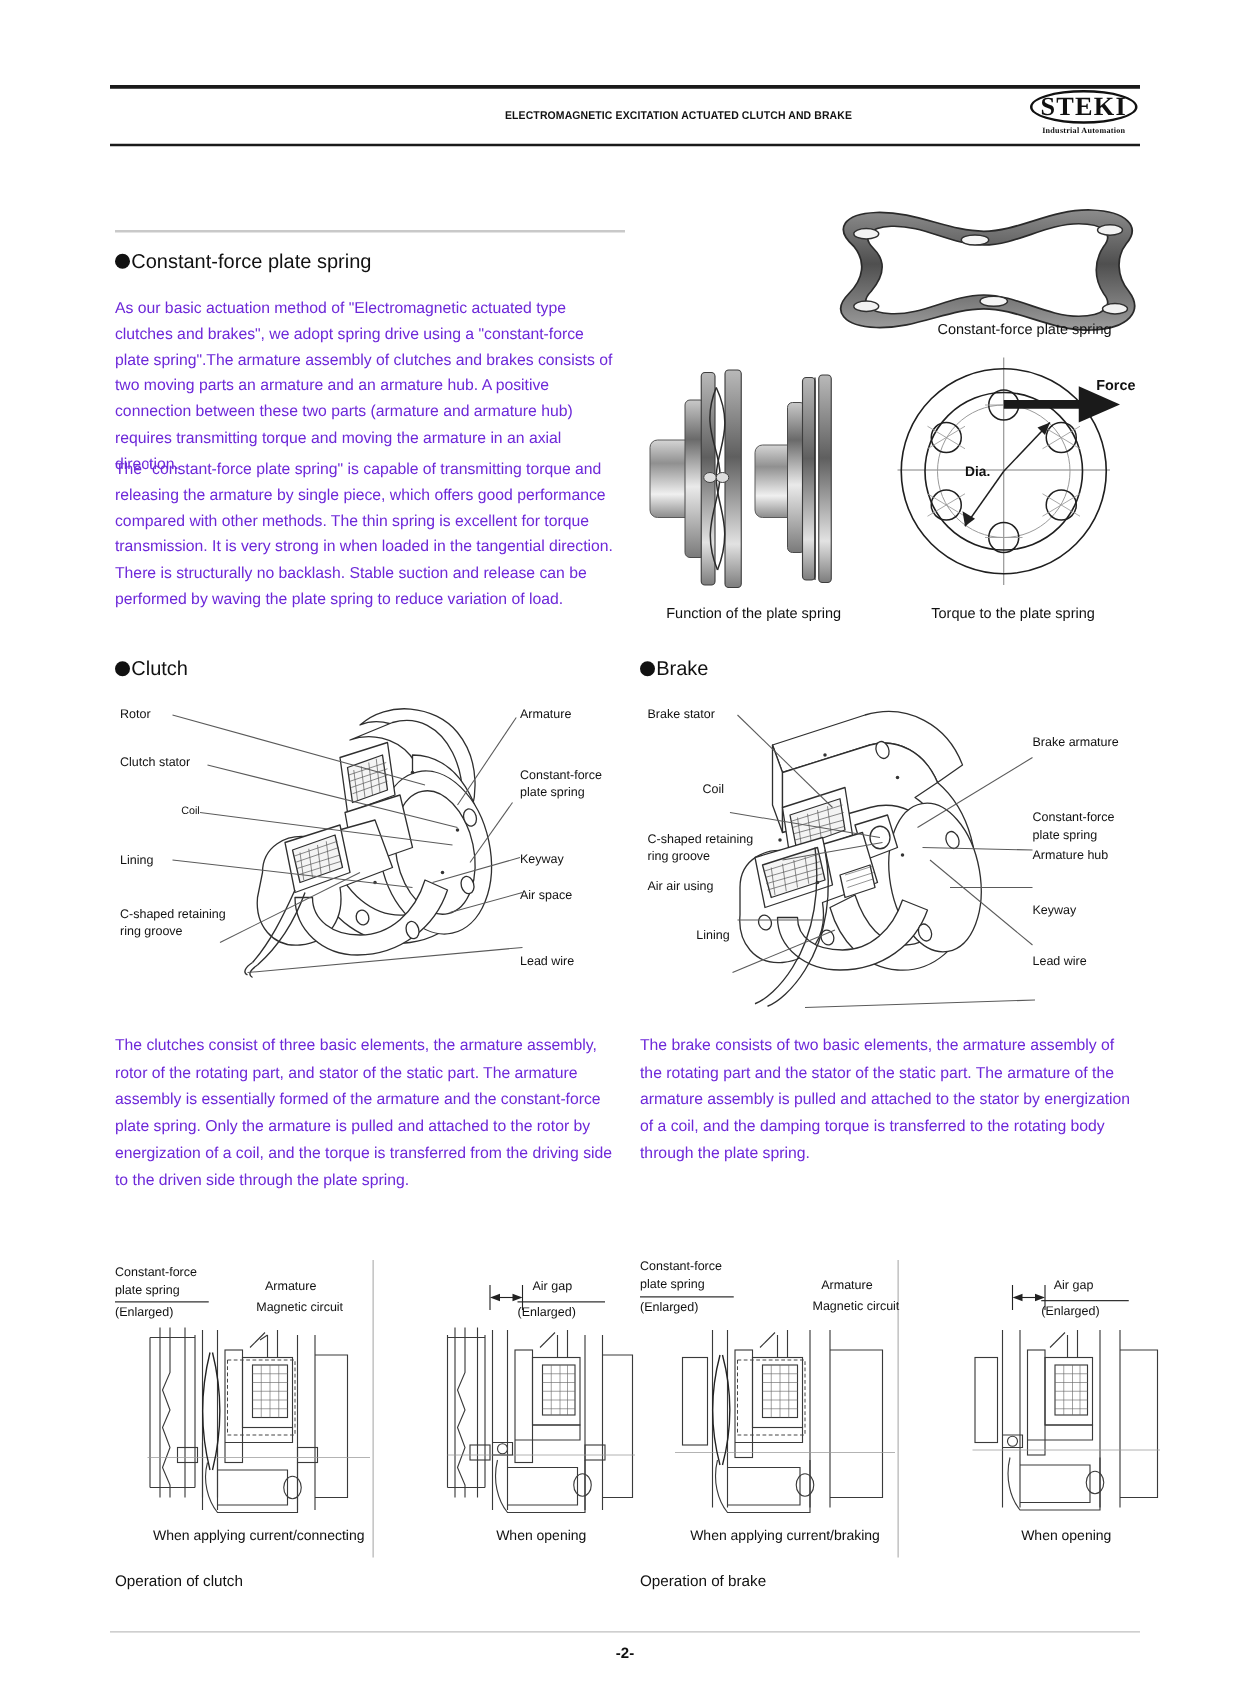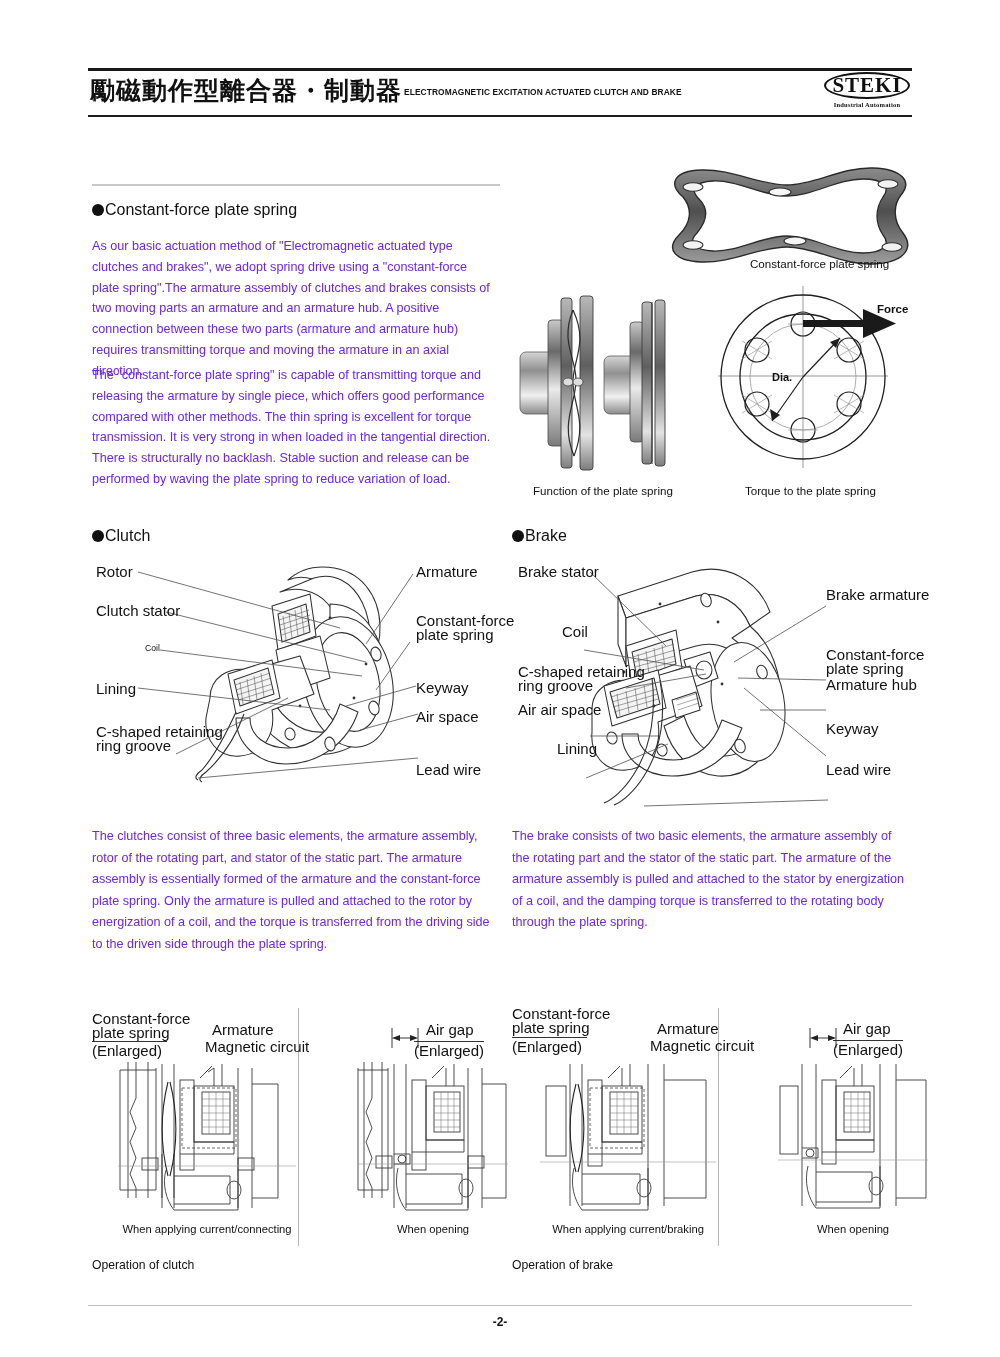--- a/index.html
+++ b/index.html
@@ -84,21 +84,21 @@
     position:absolute;
     font-size:12.6px;
     line-height:20.8px;
     text-align:left;
     color:#6d28d9;
   }
   .para.wide{ line-height:21.5px; }
 
   
   .lbl{
-    position:absolute; font-size:15px; color:#111;
+    position:absolute; font-size:10px; color:#111;
     line-height:13.5px; white-space:pre-line;
   }
   .lbl.sm{ font-size:8.6px; }
   .cap{
     position:absolute; font-size:11.6px; color:#111; white-space:nowrap;
   }
 
   svg.art{ position:absolute; overflow:visible; }
 
   
@@ -119,21 +119,20 @@
     position:absolute; left:0; top:1315px; width:1000px; text-align:center;
     font-size:12px; font-weight:bold;
   }
 </style>
 </head>
 <body>
 
 <div class="page">
 
   <div class="hdr-rule-top"></div>
-  <div class="hdr-title">勵磁動作型離合器・制動器</div>
   <div class="hdr-sub">ELECTROMAGNETIC EXCITATION ACTUATED CLUTCH AND BRAKE</div>
 
   <div class="logo">
     <div class="logo-ell"></div>
     <div class="logo-name">STEKI</div>
     <div class="logo-tag">Industrial Automation</div>
   </div>
   <div class="hdr-rule-bot"></div>
 
   <div class="sec-rule"></div>
@@ -450,21 +449,21 @@
       <line x1="318" y1="152" x2="252" y2="152"></line>
       <line x1="318" y1="198" x2="236" y2="130"></line>
       <line x1="320" y1="242" x2="136" y2="248"></line>
     </g>
   </svg>
 
   <div class="lbl" style="left:518px; top:565px;">Brake stator</div>
   <div class="lbl" style="left:562px; top:625px;">Coil</div>
   <div class="lbl" style="left:518px; top:665px;">C-shaped retaining
 ring groove</div>
-  <div class="lbl" style="left:518px; top:703px;">Air air space</div>
+  <div class="lbl" style="left:518px; top:703px;">Air air using</div>
   <div class="lbl" style="left:557px; top:742px;">Lining</div>
   <div class="lbl" style="left:826px; top:588px;">Brake armature</div>
   <div class="lbl" style="left:826px; top:648px;">Constant-force
 plate spring</div>
   <div class="lbl" style="left:826px; top:678px;">Armature hub</div>
   <div class="lbl" style="left:826px; top:722px;">Keyway</div>
   <div class="lbl" style="left:826px; top:763px;">Lead wire</div>
 
   <div class="para wide" style="left:92px; top:826px; width:405px;">The clutches consist of three basic elements, the armature assembly, rotor of the rotating part, and stator of the static part. The armature assembly is essentially formed of the armature and the constant-force plate spring. Only the armature is pulled and attached to the rotor by energization of a coil, and the torque is transferred from the driving side to the driven side through the plate spring.</div>
   <div class="para wide" style="left:512px; top:826px; width:400px;">The brake consists of two basic elements, the armature assembly of the rotating part and the stator of the static part. The armature of the armature assembly is pulled and attached to the stator by energization of a coil, and the damping torque is transferred to the rotating body through the plate spring.</div>

